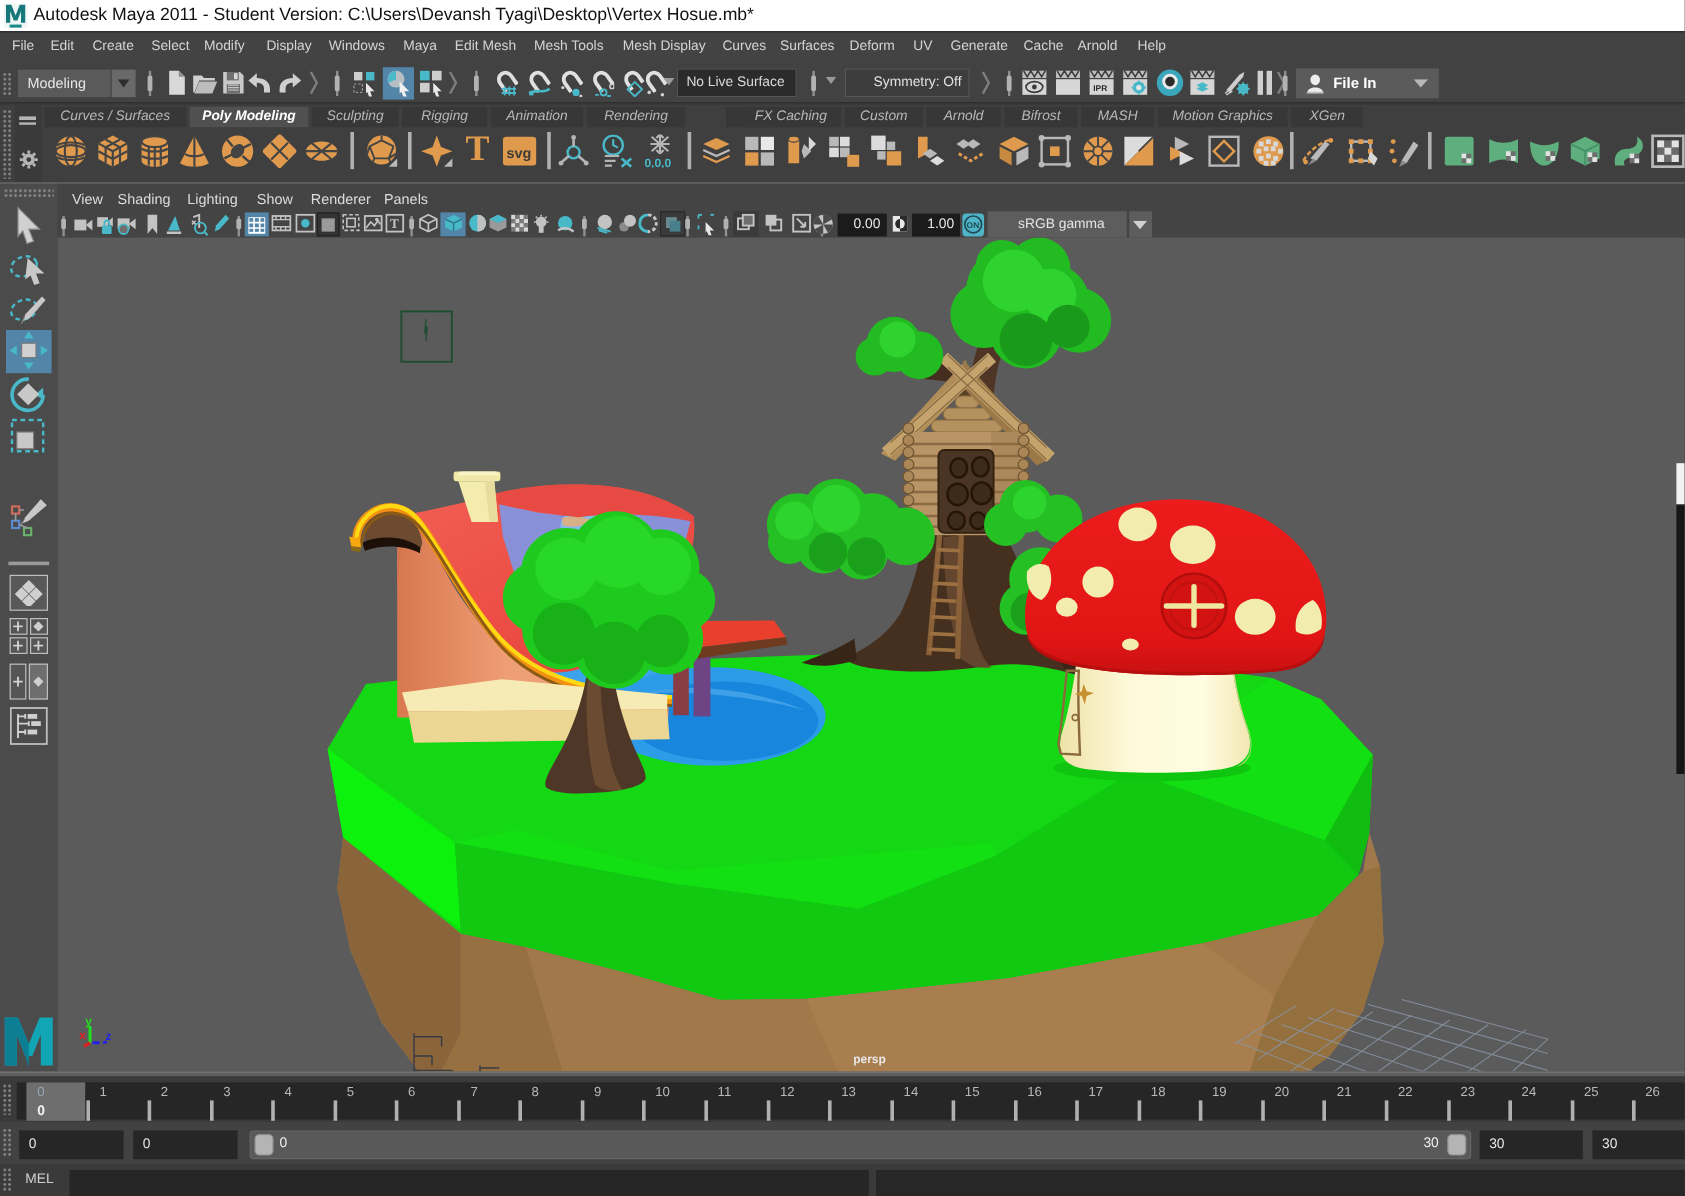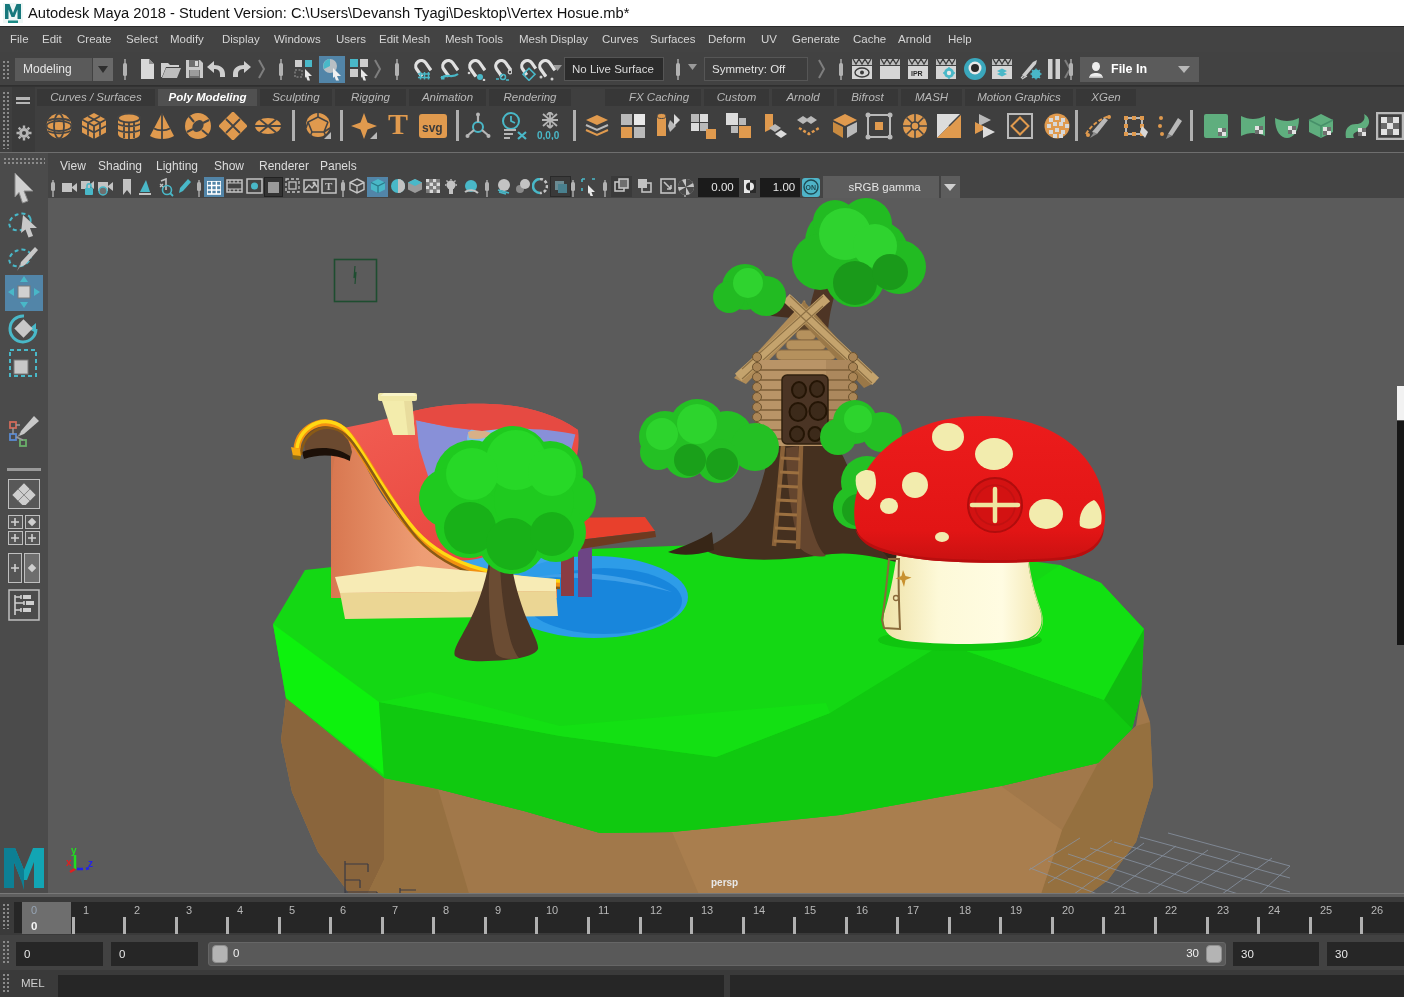--- a/index.html
+++ b/index.html
@@ -35,32 +35,32 @@
 </head>
 <body>
 <div id="page">
 
 <div class="abs" id="titlebar">
   <svg class="abs" style="left:3px;top:3px" width="20" height="21" viewBox="0 0 20 21">
     <rect x="0" y="0" width="20" height="20" fill="#eef7f6"></rect>
     <path d="M2 1 L6.5 1 L10 10 L13.5 1 L18 1 L18 16 L14.5 16 L14.5 6.5 L11.5 14 L8.5 14 L5.5 6.5 L5.5 16 L2 16 Z" fill="#17787c"></path>
     <rect x="5" y="17.5" width="10" height="2.5" fill="#1b8a85"></rect>
   </svg>
-  <div class="ttl">Autodesk Maya 2018 - Student Version: C:\Users\Devansh Tyagi\Desktop\Vertex Hosue.mb*</div>
+  <div class="ttl">Autodesk Maya 2011 - Student Version: C:\Users\Devansh Tyagi\Desktop\Vertex Hosue.mb*</div>
 </div>
 
 <div class="abs" id="menubar">
   <span style="left:10px">File</span>
       <span style="left:42px">Edit</span>
       <span style="left:77px">Create</span>
   <span style="left:126px">Select</span>
       <span style="left:170px">Modify</span>
       <span style="left:222px">Display</span>
   <span style="left:274px">Windows</span>
-      <span style="left:336px">Users</span>
+      <span style="left:336px">Maya</span>
       <span style="left:379px">Edit Mesh</span>
   <span style="left:445px">Mesh Tools</span>
       <span style="left:519px">Mesh Display</span>
       <span style="left:602px">Curves</span>
   <span style="left:650px">Surfaces</span>
       <span style="left:708px">Deform</span>
       <span style="left:761px">UV</span>
   <span style="left:792px">Generate</span>
       <span style="left:853px">Cache</span>
       <span style="left:898px">Arnold</span>
@@ -174,21 +174,21 @@
       </svg>
       <svg class="abs" style="left:553px;top:13px" width="9" height="7" viewBox="0 0 9 7">
         <path d="M0 0 L9 0 L4.5 6 Z" fill="#9a9a9a"></path>
       </svg>
       <div class="abs" style="left:564px;top:5px;width:100px;height:24px;background:#2b2b2b;border:1px solid #555;color:#dadada;font-size:11.5px;line-height:23px;padding-left:7px">No Live Surface</div>
       <div class="vsepline" style="left:677px;top:7px;height:21px"></div>
       <div class="knob" style="left:677px;top:11px"></div>
       <svg class="abs" style="left:688px;top:12px" width="9" height="8" viewBox="0 0 9 8">
         <path d="M0 0 L9 0 L4.5 6 Z" fill="#9a9a9a"></path>
       </svg>
-      <div class="abs" style="left:704px;top:5px;width:104px;height:24px;background:#3d3d3d;border:1px solid #565656;color:#e2e2e2;font-size:11.5px;line-height:23px;padding-left:7px">Symmetry: Off</div>
+      <div class="abs" style="left:704px;top:5px;width:104px;height:24px;background:#3d3d3d;border:1px solid #565656;color:#e2e2e2;font-size:11.5px;line-height:23px;padding-left:23px">Symmetry: Off</div>
       <svg class="abs" style="left:818px;top:6px" width="8" height="22" viewBox="0 0 8 22">
         <path d="M1 2 L6 11 L1 20" stroke="#7e7e7e" stroke-width="2" fill="none"></path>
       </svg>
       <div class="vsepline" style="left:840px;top:7px;height:21px"></div>
       <div class="knob" style="left:840px;top:11px"></div>
       <svg class="abs" style="left:851px;top:6px" width="22" height="22" viewBox="0 0 22 22">
         <path d="M1 1 L21 1 L21 7 L1 7 Z" fill="#bdbdbd"></path>
         <path d="M2 1 L5 6 L8 1 L11 6 L14 1 L17 6 L20 1" stroke="#3c3c3c" stroke-width="1.3" fill="none"></path>
         <rect x="1" y="8" width="20" height="13" fill="#d6d6d6"></rect>
         <ellipse cx="11" cy="14.5" rx="7" ry="4.5" fill="none" stroke="#3c3c3c" stroke-width="1.4"></ellipse>

